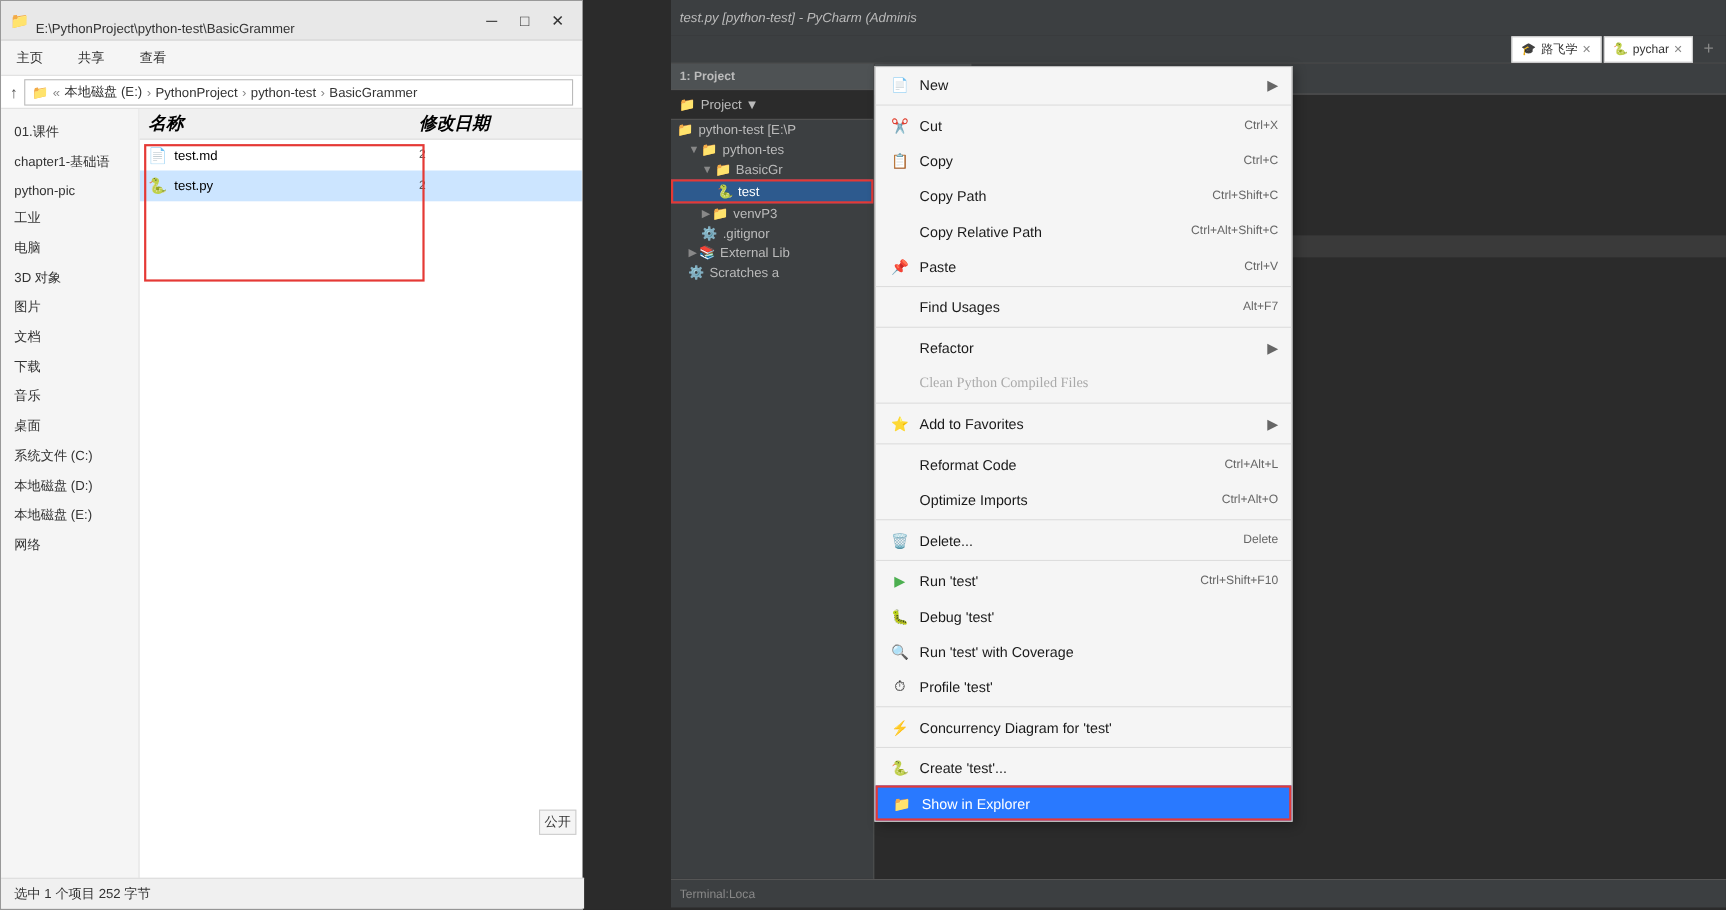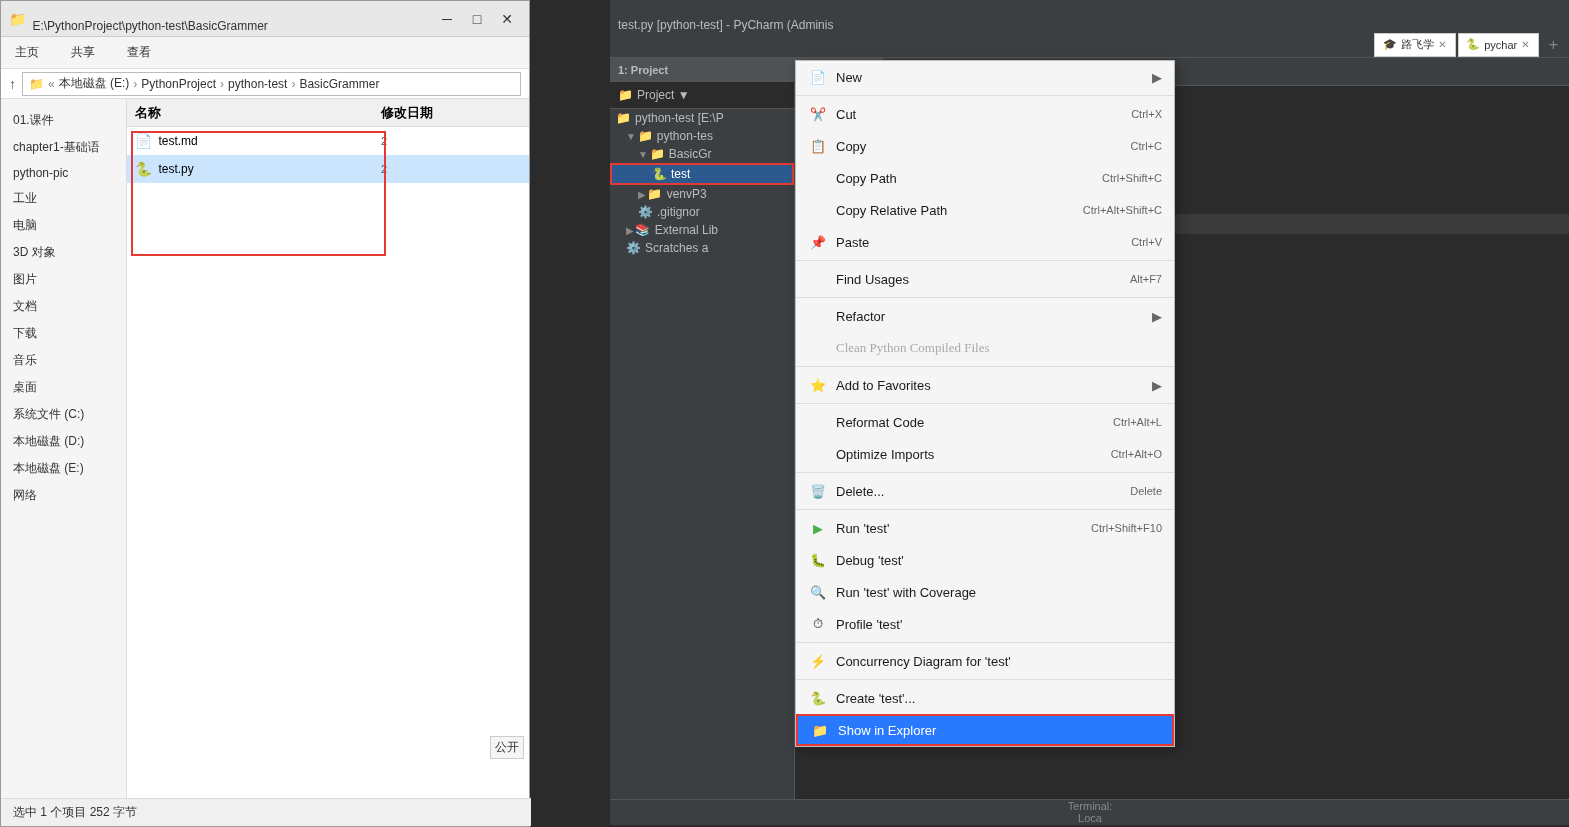--- a/index.html
+++ b/index.html
@@ -117,25 +117,26 @@
     .file-list-area {
       flex: 1;
       background: #fff;
       display: flex;
       flex-direction: column;
     }
     .file-list-header {
       display: flex;
       background: #f0f0f0;
       border-bottom: 1px solid #ddd;
-      font-size: 13px;
+      font-size: 16px;
       font-weight: bold;
       padding: 4px 8px;
       height: 28px;
       align-items: center;
+      font-style: italic;
     }
     .col-name { flex: 1; }
     .col-date { width: 140px; }
 
     .file-scroll {
       flex: 1;
       overflow-y: auto;
     }
     .file-row {
       display: flex;
@@ -180,24 +181,25 @@
       left: 610px;
       width: 960px;
       height: 827px;
       background: #2b2b2b;
     }
 
     .ide-titlebar {
       background: #3c3f41;
       height: 32px;
       display: flex;
-      align-items: flex-end;
+      align-items: center;
       padding: 0 8px;
       font-size: 12px;
       color: #bbbbbb;
+      font-style: italic;
     }
 
     .ide-menubar {
       background: #3c3f41;
       height: 26px;
       display: flex;
       align-items: center;
       padding: 0 4px;
       font-size: 12px;
       color: #bbbbbb;
@@ -587,21 +589,21 @@
           <div class="code-line">print(os.path)</div>
           <div class="code-line">print(os.path)</div>
           <div class="code-line">print(os.path)</div>
           <div class="code-line"></div>
           <div class="code-line"><span class="kw">def</span> test():</div>
         </div>
       </div>
     </div>
   </div>
 
-  <div style="background:#3c3f41; height:26px; display:flex; align-items:center; padding:0 8px; font-size:11px; color:#888; border-top:1px solid #555;flex-direction:column;">
+  <div style="background:#3c3f41; height:26px; display:flex; align-items:center; padding:0 8px; font-size:11px; color:#888; border-top:1px solid #555;">
     <span>Terminal:</span>
     <span>Loca</span>
   </div>
 </div>
 
 <div class="context-menu">
 
   <div class="ctx-item">
     <span class="ctx-icon">📄</span>
     <span class="ctx-label">New</span>

